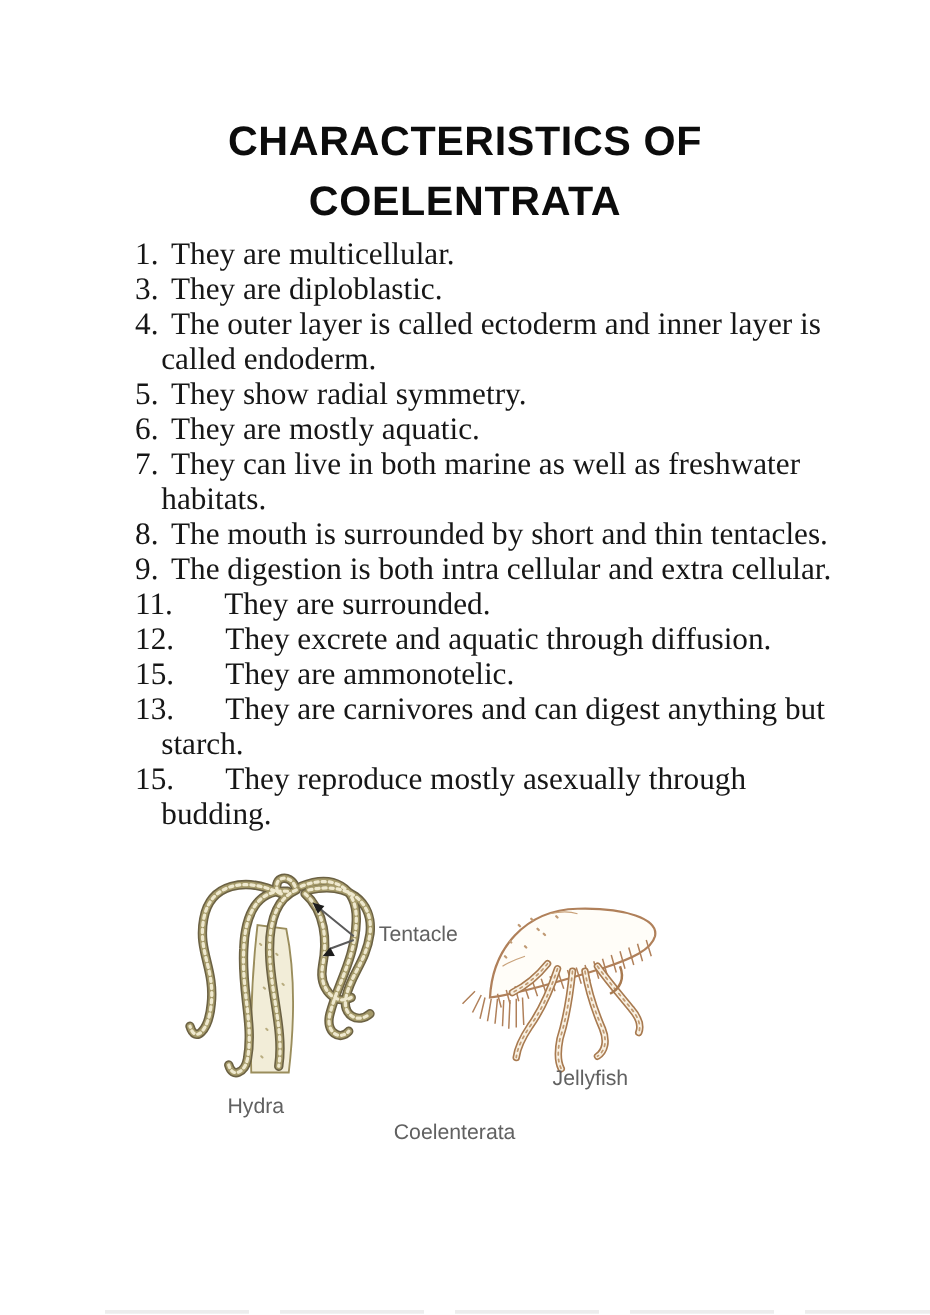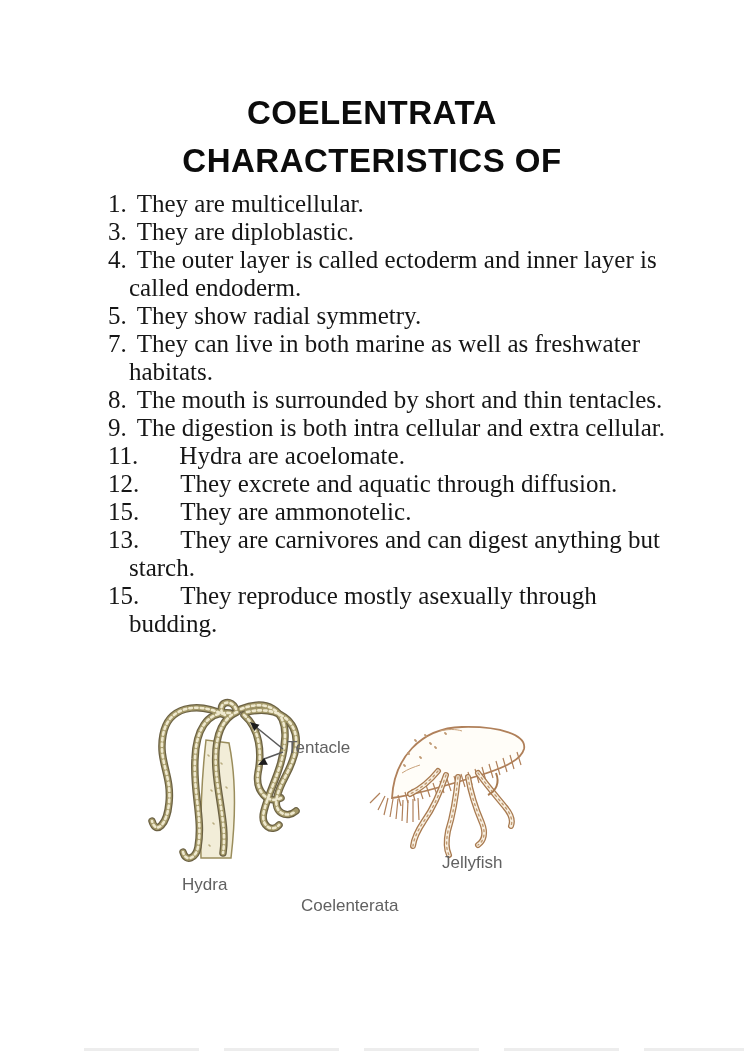--- a/index.html
+++ b/index.html
@@ -19,46 +19,47 @@
   .li{padding-left:21px;text-indent:-21px;}
   .tab{display:inline-block;}
   .tab-s{width:10px;}
   .tab-w{width:41px;}
   .figure{position:absolute;top:695px;left:0;width:744px;height:250px;}
   .figure svg{position:absolute;top:0;left:0;}
   .figlabel{
     position:absolute;font-family:"Liberation Sans", sans-serif;
     font-size:17px;color:#616161;white-space:nowrap;
   }
-  .lbl-tentacle{left:287px;top:43px;}
+  .lbl-tentacle{left:287px;top:43px;padding-left:16px;}
   .lbl-hydra{left:182px;top:180px;}
   .lbl-jellyfish{left:442px;top:158px;}
-  .lbl-caption{left:301px;top:201px;text-align:center;}
+  .lbl-caption{left:315px;top:201px;text-align:center;}
   .scan-artifact{
     position:absolute;left:84px;top:1048px;width:660px;height:3px;
     background:repeating-linear-gradient(90deg,#ededed 0 115px,#ffffff 115px 140px);
   }
 </style>
 </head>
 <body>
 
 <div class="title">
+  <div>CHARACTERISTICS OF</div>
   <div>COELENTRATA</div>
-  <div>CHARACTERISTICS OF</div>
 </div>
 
 <div class="list">
   <div class="li"><span class="num">1.</span><span class="tab tab-s"></span><span class="text">They are multicellular.</span></div>
   <div class="li"><span class="num">3.</span><span class="tab tab-s"></span><span class="text">They are diploblastic.</span></div>
   <div class="li"><span class="num">4.</span><span class="tab tab-s"></span><span class="text">The outer layer is called ectoderm and inner layer is called endoderm.</span></div>
   <div class="li"><span class="num">5.</span><span class="tab tab-s"></span><span class="text">They show radial symmetry.</span></div>
+  <div class="li"><span class="num">6.</span><span class="tab tab-s"></span><span class="text">They are mostly aquatic.</span></div>
   <div class="li"><span class="num">7.</span><span class="tab tab-s"></span><span class="text">They can live in both marine as well as freshwater habitats.</span></div>
   <div class="li"><span class="num">8.</span><span class="tab tab-s"></span><span class="text">The mouth is surrounded by short and thin tentacles.</span></div>
   <div class="li"><span class="num">9.</span><span class="tab tab-s"></span><span class="text">The digestion is both intra cellular and extra cellular.</span></div>
-  <div class="li"><span class="num">11.</span><span class="tab tab-w"></span><span class="text">Hydra are acoelomate.</span></div>
+  <div class="li"><span class="num">11.</span><span class="tab tab-w"></span><span class="text">They are surrounded.</span></div>
   <div class="li"><span class="num">12.</span><span class="tab tab-w"></span><span class="text">They excrete and aquatic through diffusion.</span></div>
   <div class="li"><span class="num">15.</span><span class="tab tab-w"></span><span class="text">They are ammonotelic.</span></div>
   <div class="li"><span class="num">13.</span><span class="tab tab-w"></span><span class="text">They are carnivores and can digest anything but starch.</span></div>
   <div class="li"><span class="num">15.</span><span class="tab tab-w"></span><span class="text">They reproduce mostly asexually through budding.</span></div>
 </div>
 
 <div class="figure">
   <svg width="744" height="250" viewBox="0 0 744 250">
     <defs>
       <path id="t1" d="M225,20 C196,6 168,12 163,40 C158,66 172,80 169,108 C167,130 156,140 152,126"></path>

